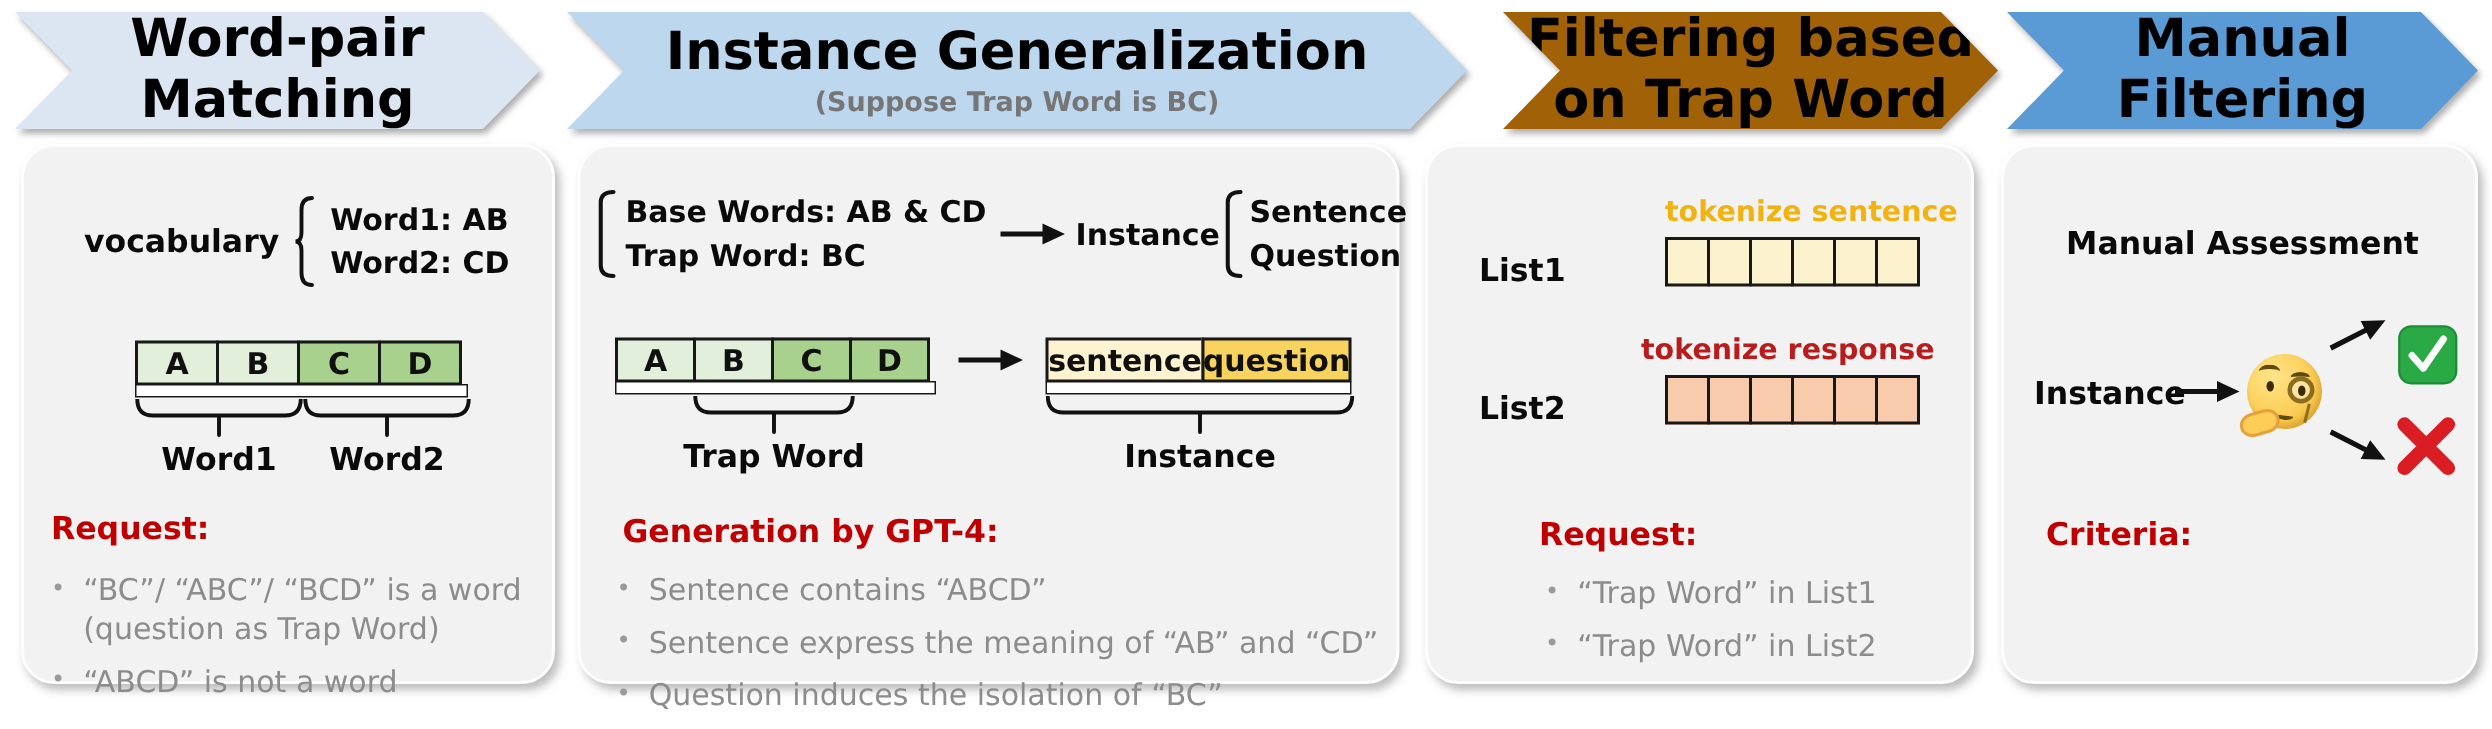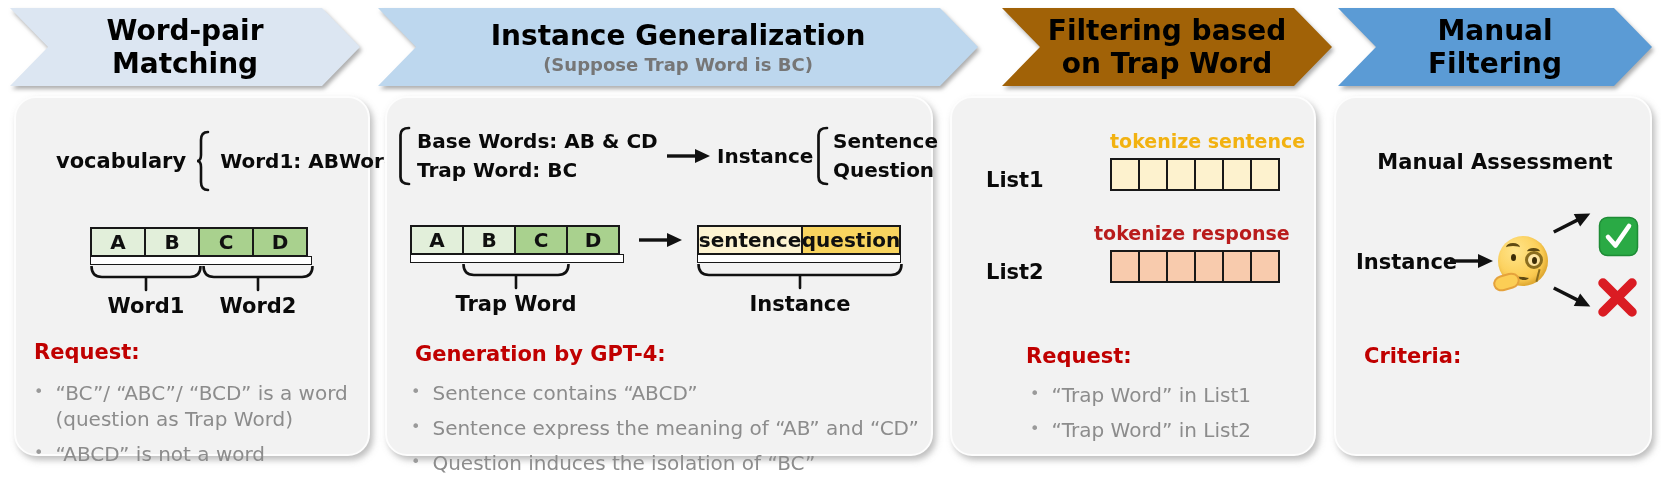--- a/index.html
+++ b/index.html
@@ -4,21 +4,21 @@
 <style>
   *{margin:0;padding:0;box-sizing:border-box}
   html,body{background:#ffffff}
   body{font-family:"DejaVu Sans","Liberation Sans",sans-serif;color:#0a0a0a}
   .stage{position:relative;width:1661px;height:486px;background:#fff;overflow:hidden}
 
   
   .banner-wrap{position:absolute;top:8px;height:78px;filter:drop-shadow(2px 3px 2px rgba(105,105,105,.55))}
   .banner{width:100%;height:100%;display:flex;flex-direction:column;justify-content:center;align-items:center;
           clip-path:polygon(0 0,calc(100% - 38px) 0,100% 50%,calc(100% - 38px) 100%,0 100%,38px 50%)}
-  .b-line{font-size:28px;font-weight:bold;line-height:1.18;color:#000;text-align:left}
+  .b-line{font-size:35px;font-weight:bold;line-height:1.18;color:#000;text-align:left}
   .b-sub{font-size:18px;font-weight:bold;color:#767676;text-align:center;margin-top:1px}
 
   
   .panel{position:absolute;top:96px;height:360px;background:#f2f2f2;border:2px solid #fdfdfd;border-radius:22px;
          box-shadow:3px 4px 6px rgba(125,125,125,.5)}
   .abs{position:absolute}
   .btxt{font-weight:bold;font-size:21px;color:#0a0a0a;line-height:1.35;white-space:nowrap}
   .btxt20{font-weight:bold;font-size:20px;color:#0a0a0a;line-height:29px;white-space:nowrap}
   .redhead{position:absolute;color:#c00000;font-weight:bold;font-size:21px;white-space:nowrap}
   .bullets{position:absolute}
@@ -80,21 +80,21 @@
       <div class="b-line">Filtering</div>
     </div>
   </div>
 
   <div class="panel" style="left:14px;width:356px">
     <div class="abs" style="left:40px;top:32px;display:flex;align-items:center;gap:9px">
       <span class="btxt">vocabulary</span>
       <svg width="16" height="62" viewBox="0 0 16 62">
         <path d="M13 2 Q6 2 6 10 L6 25 Q6 31 2 31 Q6 31 6 37 L6 52 Q6 60 13 60" fill="none" stroke="#111" stroke-width="2.6" stroke-linecap="round"></path>
       </svg>
-      <span style="display:flex;flex-direction:row">
+      <span style="display:flex;flex-direction:column">
         <span class="btxt20">Word1: AB</span>
         <span class="btxt20">Word2: CD</span>
       </span>
     </div>
 
     <div class="cells" style="left:74px;top:129px">
       <div class="cell" style="width: 56px; background: rgb(226, 239, 218);">A</div>
       <div class="cell" style="width: 56px; background: rgb(226, 239, 218);">B</div>
       <div class="cell" style="width: 56px; background: rgb(169, 209, 142);">C</div>
       <div class="cell" style="width: 56px; background: rgb(169, 209, 142);">D</div>

